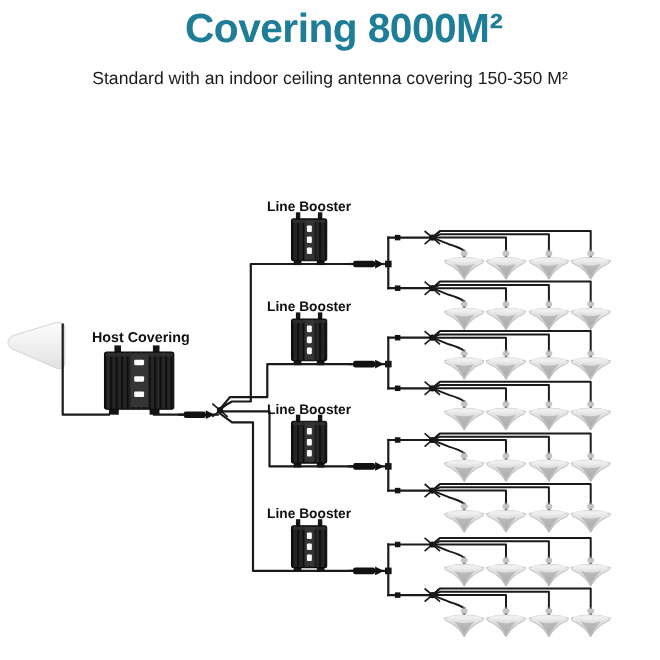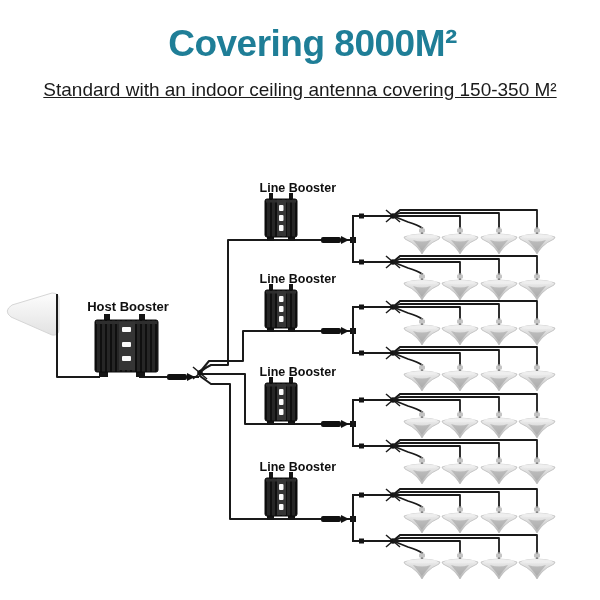--- a/index.html
+++ b/index.html
@@ -1,44 +1,44 @@
 <!DOCTYPE html>
 <html><head>
 <meta charset="utf-8">
 <style>
   html,body{margin:0;padding:0;}
   body{
     width:600px;height:600px;position:relative;overflow:hidden;
     background:#ffffff;font-family:"Liberation Sans",sans-serif;
   }
   .header{position:absolute;top:0;left:0;width:600px;text-align:center;z-index:3;}
-  .title{margin:24px 0 0;font-size:37px;line-height:40px;font-weight:700;letter-spacing:-0.5px;color:#1f7e97;padding-left:25px;}
-  .sub{margin:0;font-size:19px;line-height:26px;color:#1b1b1b;text-decoration:underline;}
+  .title{margin:6px 0 0;font-size:37px;line-height:40px;font-weight:700;letter-spacing:-0.5px;color:#1f7e97;padding-left:25px;}
+  .sub{margin:0;font-size:16px;line-height:26px;color:#1b1b1b;}
   .sub.first{margin-top:13px;}
   .note{margin:3px 0 0;font-size:15px;line-height:19px;color:#3b9ab5;}
   #diagram{position:absolute;left:0;top:0;z-index:1;}
   .wire{fill:none;stroke:#1a1a1a;stroke-width:2;stroke-linejoin:round;stroke-linecap:square;}
   .fan{fill:none;stroke:#1a1a1a;stroke-width:1.8;stroke-linejoin:round;}
   .dev-label{position:absolute;z-index:4;font-weight:700;color:#0f0f0f;text-align:center;}
   .host-label{left:78px;top:299px;width:100px;font-size:13px;}
-  .lb-label{left:226px;width:110px;font-size:12.5px;text-align:right;}
+  .lb-label{left:226px;width:110px;font-size:12.5px;}
   .lb-label.lb1{top:181px;}
   .lb-label.lb2{top:272px;}
   .lb-label.lb3{top:365px;}
   .lb-label.lb4{top:460px;}
 </style>
 </head>
 <body>
 
 <div class="header">
   <h1 class="title" style="color: rgb(31, 126, 151);">Covering 8000M²</h1>
   <p class="sub first">Standard with an indoor ceiling antenna covering 150-350 M²</p>
 </div>
 
-<div class="dev-label host-label">Host Booster</div>
+<div class="dev-label host-label">Host Covering</div>
 <div class="dev-label lb-label lb1">Line Booster</div>
 <div class="dev-label lb-label lb2">Line Booster</div>
 <div class="dev-label lb-label lb3">Line Booster</div>
 <div class="dev-label lb-label lb4">Line Booster</div>
 
 <svg id="diagram" width="600" height="600" viewBox="0 0 600 600" xmlns="http://www.w3.org/2000/svg" xmlns:xlink="http://www.w3.org/1999/xlink">
   <defs>
     <pattern id="fins" width="5" height="8" patternUnits="userSpaceOnUse">
       <rect width="5" height="8" fill="#262626"></rect>
       <rect width="2" height="8" fill="#0f0f0f"></rect>

